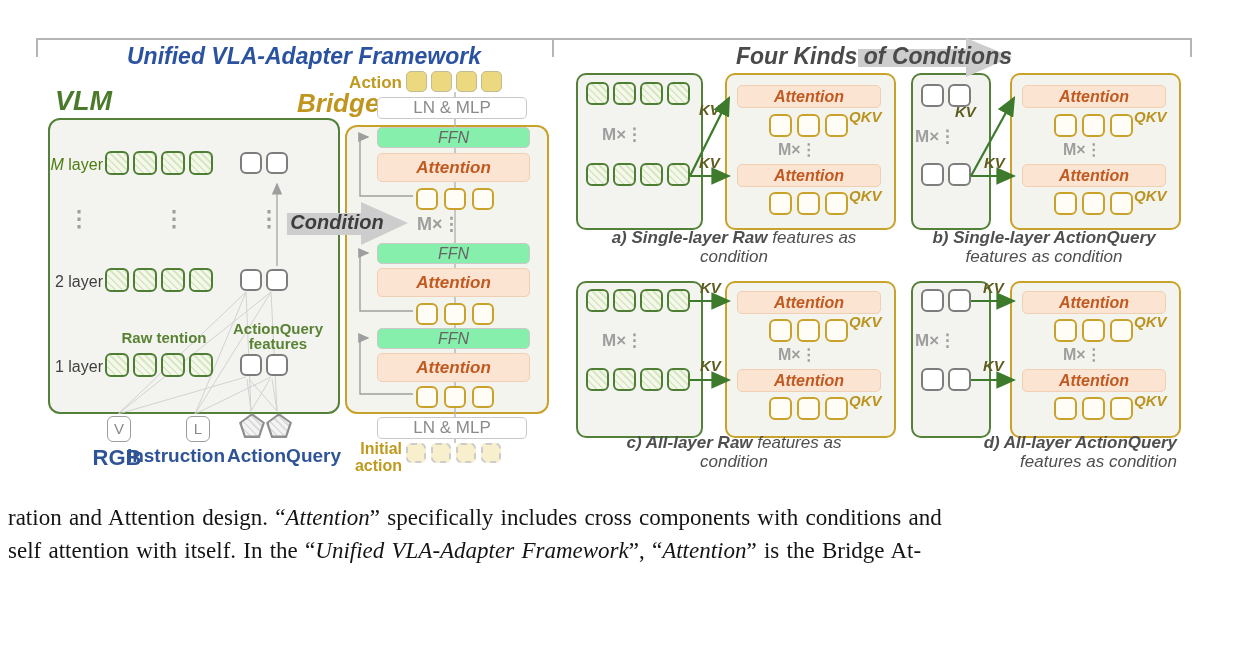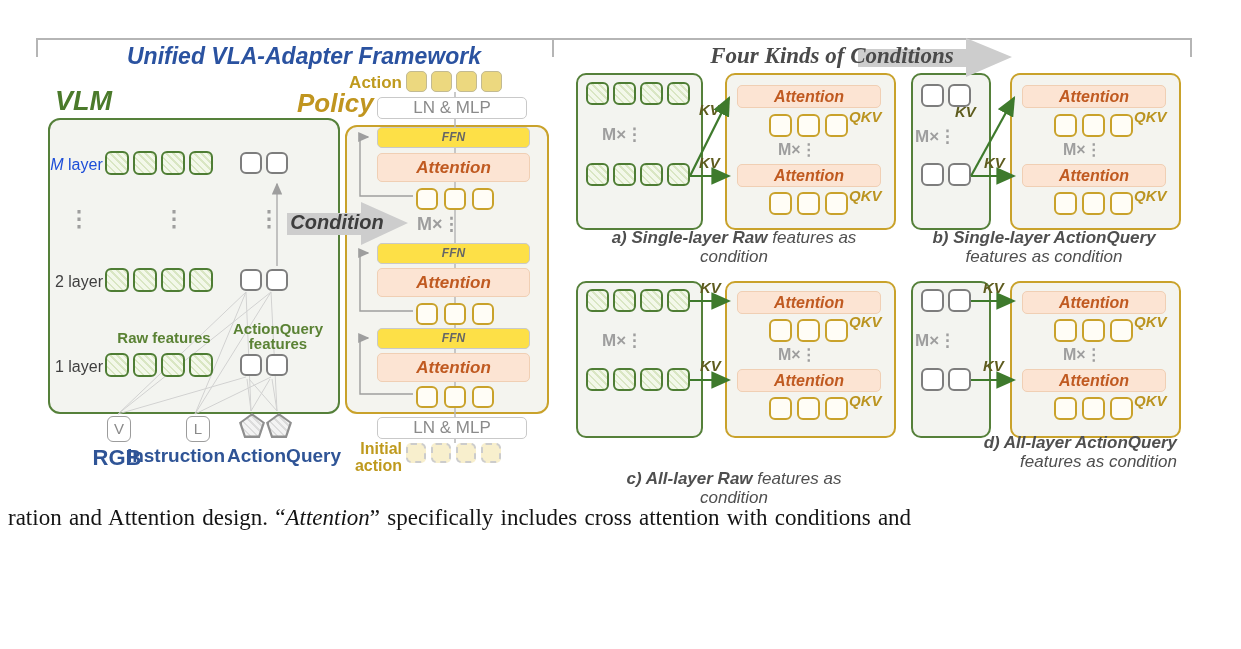--- a/index.html
+++ b/index.html
@@ -15,22 +15,22 @@
        background:repeating-linear-gradient(45deg,#d9e6c3 0 2px,#f3f8ea 2px 5px);}
   .raw.s23{width:23px;height:23px;}
   .query{width:22px;height:22px;border:2.4px solid #7d7d7d;background:#ffffff;}
   .query.s23{width:23px;height:23px;}
   .goldsq{width:22px;height:22px;border:2.4px solid #c9a22b;background:#fffdf6;}
   .goldsq.s23{width:23px;height:23px;}
   .actionsq{width:21px;height:21px;border:1px solid #c2ba92;background:#ecd87f;border-radius:5px;}
   .dashsq{width:20px;height:20px;border:2px dashed #cccccc;background:#f8efcd;border-radius:5px;}
   .chip{position:absolute;z-index:3;border-radius:5px;text-align:center;box-sizing:border-box;}
   .attn{background:#fce4d3;border:1px solid #f0cfb4;color:#c05a21;font-weight:700;font-style:italic;}
-  .ffn{background:#fde047;border:1px solid #c9c9c9;color:#666;font-weight:700;font-style:italic;
-       font-size:12px;line-height:19px;}
+  .ffn{background:#86efac;border:1px solid #c9c9c9;color:#666;font-weight:400;font-style:italic;
+       font-size:16px;line-height:19px;}
   .lnmlp{background:#fff;border:1px solid #c9c9c9;color:#8b8b8b;font-size:17px;line-height:20px;}
   .lbl{position:absolute;z-index:3;white-space:nowrap;}
   .bi{font-weight:700;font-style:italic;}
   .mx{color:#9e9e9e;font-weight:700;}
   .kv{color:#5e5c1e;font-weight:700;font-style:italic;font-size:15px;}
   .qkv{color:#bb9420;font-weight:700;font-style:italic;font-size:15px;}
   .pcap{position:absolute;z-index:3;text-align:center;color:#4f4f4f;font-style:italic;
         font-size:17px;line-height:19px;}
   .pcap .cb{font-weight:700;}
   .vlbox{position:absolute;width:22px;height:24px;border:1.5px solid #9c9c9c;border-radius:6px;
@@ -77,45 +77,45 @@
       <line x1="251" y1="411" x2="270" y2="379"></line>
         <line x1="277" y1="411" x2="271" y2="292"></line>
       <line x1="277" y1="411" x2="272" y2="379"></line>
         <line x1="277" y1="411" x2="249" y2="379"></line>
     </g>
   </svg>
 
   <div class="lbl bi" style="left:127px;top:43px;width:300px;text-align:center;font-size:23px;color:#2a52a0;">Unified VLA-Adapter Framework</div>
 
   <div class="lbl bi" style="left:55px;top:86px;font-size:27px;color:#4b7a2b;">VLM</div>
-  <div class="lbl bi" style="left:297px;top:88px;font-size:26px;color:#c0951f;">Policy</div>
+  <div class="lbl bi" style="left:297px;top:88px;font-size:26px;color:#c0951f;">Bridge</div>
 
   <div class="panel pgreen" style="left:48px;top:118px;width:288px;height:292px;"></div>
 
-  <div class="lbl" style="left:50px;top:156px;width:53px;text-align:center;font-size:16px;color:#1d4ed8;"><span class="it" style="font-style:italic">M</span> <span>layer</span></div>
+  <div class="lbl" style="left:50px;top:156px;width:53px;text-align:right;font-size:16px;color:#4d7c0f;"><span class="it" style="font-style:italic">M</span> <span>layer</span></div>
   <div class="sq raw" style="left:105px;top:151px;"></div>
   <div class="sq raw" style="left:133px;top:151px;"></div>
   <div class="sq raw" style="left:161px;top:151px;"></div>
   <div class="sq raw" style="left:189px;top:151px;"></div>
   <div class="sq query" style="left:240px;top:152px;"></div>
   <div class="sq query" style="left:266px;top:152px;"></div>
 
   <div class="lbl mx" style="left:68px;top:206px;font-size:22px;">⋮</div>
   <div class="lbl mx" style="left:163px;top:206px;font-size:22px;">⋮</div>
   <div class="lbl mx" style="left:258px;top:206px;font-size:22px;">⋮</div>
 
   <div class="lbl" style="left:50px;top:273px;width:53px;text-align:right;font-size:16px;color:#3f3f3f;"><span>2</span> <span>layer</span></div>
   <div class="sq raw" style="left:105px;top:268px;"></div>
   <div class="sq raw" style="left:133px;top:268px;"></div>
   <div class="sq raw" style="left:161px;top:268px;"></div>
   <div class="sq raw" style="left:189px;top:268px;"></div>
   <div class="sq query" style="left:240px;top:269px;"></div>
   <div class="sq query" style="left:266px;top:269px;"></div>
 
-  <div class="lbl" style="left:108px;top:329px;width:112px;text-align:center;font-weight:700;font-size:15px;color:#5a8234;">Raw features</div>
+  <div class="lbl" style="left:108px;top:329px;width:112px;text-align:center;font-weight:700;font-size:15px;color:#5a8234;">Raw tention</div>
   <div class="lbl" style="left:222px;top:321px;width:112px;text-align:center;font-weight:700;font-size:15px;color:#5a8234;line-height:15px;">
     <span>ActionQuery</span><br>
     <span>features</span>
   </div>
 
   <div class="lbl" style="left:50px;top:358px;width:53px;text-align:right;font-size:16px;color:#3f3f3f;"><span>1</span> <span>layer</span></div>
   <div class="sq raw" style="left:105px;top:353px;"></div>
   <div class="sq raw" style="left:133px;top:353px;"></div>
   <div class="sq raw" style="left:161px;top:353px;"></div>
   <div class="sq raw" style="left:189px;top:353px;"></div>
@@ -170,21 +170,21 @@
   <div class="chip lnmlp" style="left:377px;top:417px;width:150px;height:22px;">LN &amp; MLP</div>
   <div class="lbl" style="left:344px;top:440px;width:58px;text-align:right;font-weight:700;font-size:16px;color:#bf9a1e;line-height:17px;">
     <span>Initial</span><br>
     <span>action</span>
   </div>
   <div class="sq dashsq" style="left:406px;top:443px;"></div>
   <div class="sq dashsq" style="left:431px;top:443px;"></div>
   <div class="sq dashsq" style="left:456px;top:443px;"></div>
   <div class="sq dashsq" style="left:481px;top:443px;"></div>
 
-  <div class="lbl bi" style="left:682px;top:43px;width:300px;text-align:center;font-size:23px;color:#4a4a4a;font-family:Liberation Serif, serif;">Four Kinds of Conditions</div>
+  <div class="lbl bi" style="left:724px;top:43px;width:300px;text-align:center;font-size:23px;color:#4a4a4a;">Four Kinds of Conditions</div>
 
   <div class="panel pgreen" style="left:576px;top:73px;width:123px;height:153px;border-radius:10px;"></div>
   <div class="sq raw s23" style="left:586px;top:82px;"></div>
   <div class="sq raw s23" style="left:613px;top:82px;"></div>
   <div class="sq raw s23" style="left:640px;top:82px;"></div>
   <div class="sq raw s23" style="left:667px;top:82px;"></div>
   <div class="lbl mx" style="left:602px;top:124px;font-size:17px;"><span>M×</span><span class="dots">⋮</span></div>
   <div class="sq raw s23" style="left:586px;top:163px;"></div>
   <div class="sq raw s23" style="left:613px;top:163px;"></div>
   <div class="sq raw s23" style="left:640px;top:163px;"></div>
@@ -253,21 +253,21 @@
   <div class="sq goldsq s23" style="left:769px;top:319px;"></div>
   <div class="sq goldsq s23" style="left:797px;top:319px;"></div>
   <div class="sq goldsq s23" style="left:825px;top:319px;"></div>
   <div class="lbl qkv" style="left:849px;top:313px;">QKV</div>
   <div class="lbl mx" style="left:778px;top:345px;font-size:16px;"><span>M×</span><span class="dots">⋮</span></div>
   <div class="chip attn" style="left:737px;top:369px;width:144px;height:23px;font-size:16px;line-height:22px;">Attention</div>
   <div class="sq goldsq s23" style="left:769px;top:397px;"></div>
   <div class="sq goldsq s23" style="left:797px;top:397px;"></div>
   <div class="sq goldsq s23" style="left:825px;top:397px;"></div>
   <div class="lbl qkv" style="left:849px;top:392px;">QKV</div>
-  <div class="pcap" style="left:576px;top:433px;width:316px;margin-top:36px;">
+  <div class="pcap" style="left:576px;top:433px;width:316px;">
     <span class="cb">c) All-layer Raw</span><span> features as</span><br>
     <span>condition</span>
   </div>
 
   <div class="panel pgreen" style="left:911px;top:281px;width:76px;height:153px;border-radius:10px;"></div>
   <div class="sq query s23" style="left:921px;top:289px;"></div>
   <div class="sq query s23" style="left:948px;top:289px;"></div>
   <div class="lbl mx" style="left:915px;top:330px;font-size:17px;"><span>M×</span><span class="dots">⋮</span></div>
   <div class="sq query s23" style="left:921px;top:368px;"></div>
   <div class="sq query s23" style="left:948px;top:368px;"></div>
@@ -315,17 +315,18 @@
       <line x1="971" y1="176" x2="1014" y2="98" marker-end="url(#mgreen)"></line>
       <line x1="971" y1="176" x2="1014" y2="176" marker-end="url(#mgreen)"></line>
       <line x1="690" y1="301" x2="729" y2="301" marker-end="url(#mgreen)"></line>
       <line x1="690" y1="380" x2="729" y2="380" marker-end="url(#mgreen)"></line>
       <line x1="971" y1="301" x2="1014" y2="301" marker-end="url(#mgreen)"></line>
       <line x1="971" y1="380" x2="1014" y2="380" marker-end="url(#mgreen)"></line>
     </g>
   </svg>
 
   <div class="caption">
-    <div><span>ration and Attention design. “</span><span class="it">Attention</span><span>” specifically includes cross attention with conditions and</span></div>
+    <div><span>ration and Attention design. “</span><span class="it">Attention</span><span>” specifically includes cross components with conditions and</span></div>
+    <div><span>self attention with itself. In the “</span><span class="it">Unified VLA-Adapter Framework</span><span>”, “</span><span class="it">Attention</span><span>” is the Bridge At-</span></div>
   </div>
 
 
 </div>
 
 </body></html>

